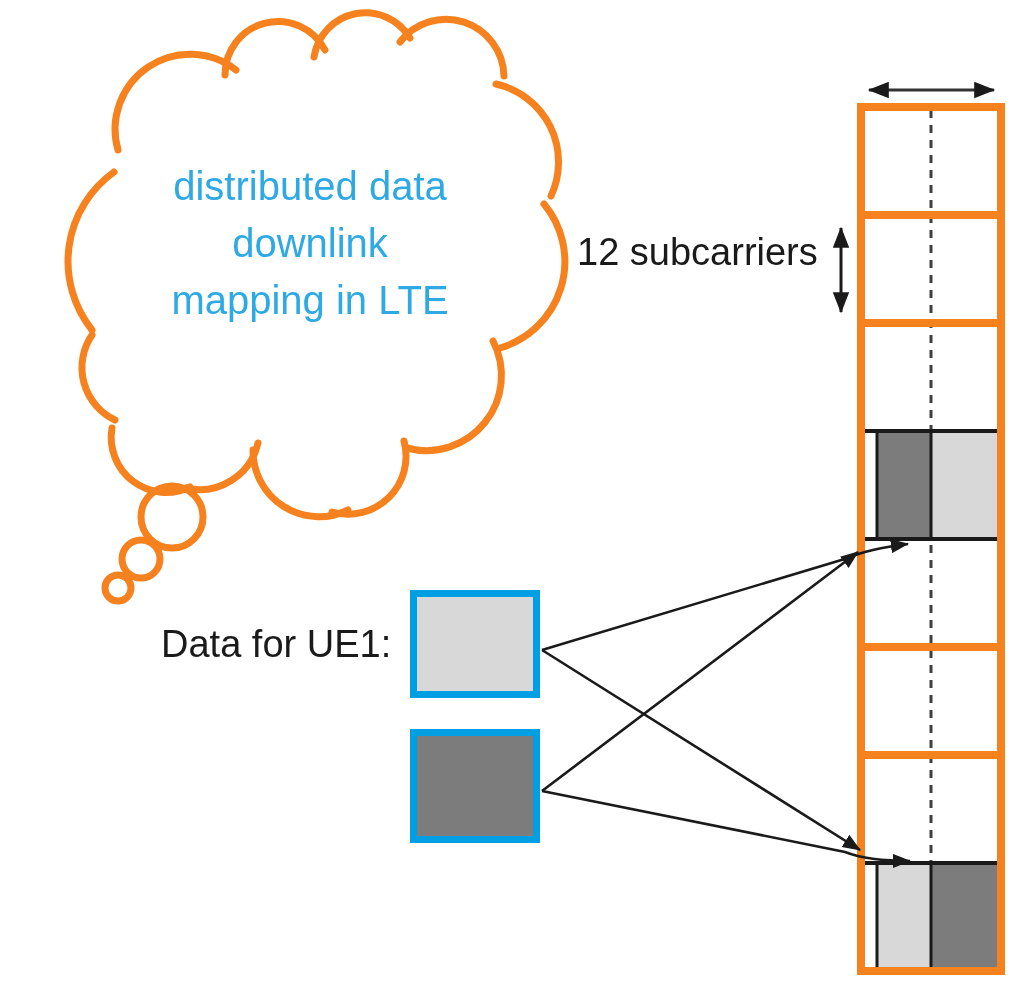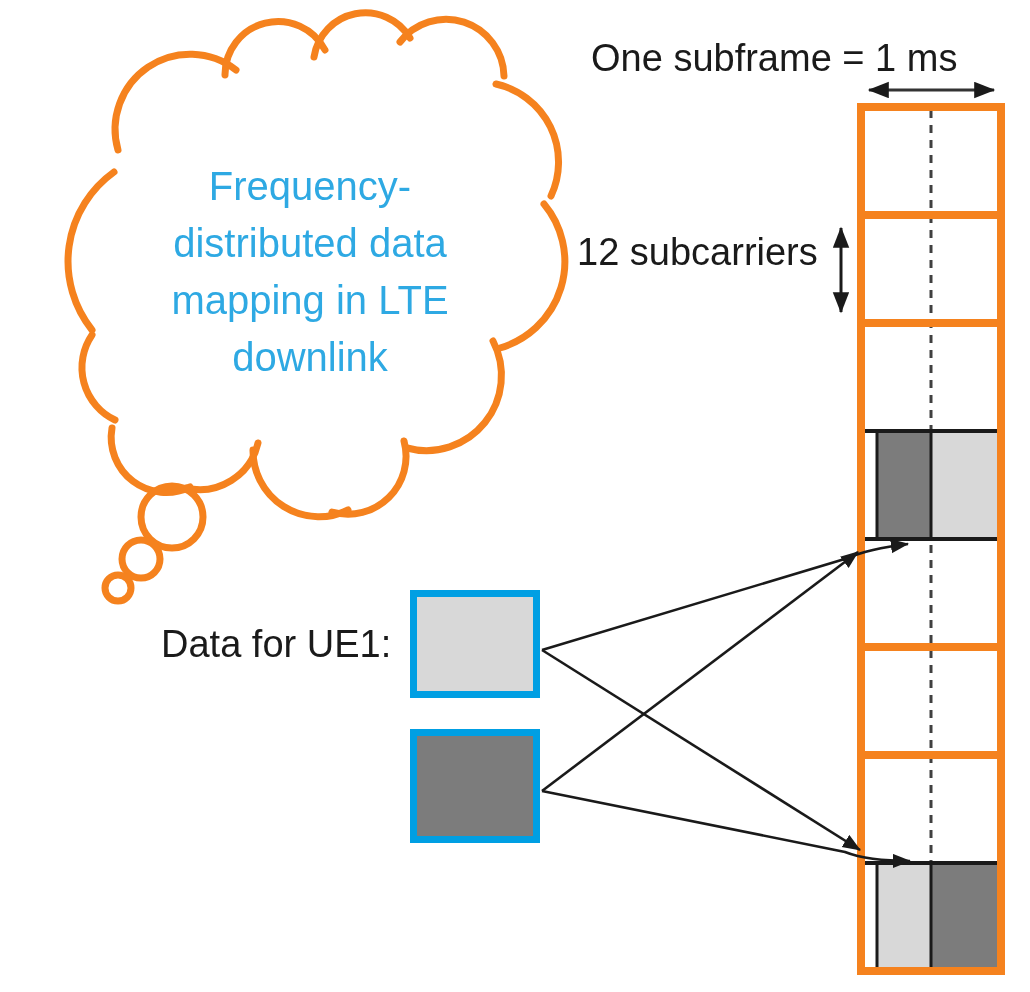--- a/index.html
+++ b/index.html
@@ -121,26 +121,24 @@
 
     <g fill="none" stroke="#1A1A1A" stroke-width="2.6">
       <path d="M542,650 L848,558 Q868,549 908,544" marker-end="url(#head)"></path>
       <path d="M542,791 L858,552" marker-end="url(#head)"></path>
       <path d="M542,650 L860,850" marker-end="url(#head)"></path>
       <path d="M542,791 L845,852 Q868,861 910,861" marker-end="url(#head)"></path>
     </g>
   </svg>
 
   <div class="cloud-text">
-    <div>Frequency-</div>
     <div>distributed data</div>
+    <div>downlink</div>
     <div>mapping in LTE</div>
-    <div>downlink</div>
   </div>
 
-  <div class="label" id="subframe-label">One subframe = 1 ms</div>
   <div class="label" id="subcarriers-label">12 subcarriers</div>
   <div class="label" id="ue1-label">Data for UE1:</div>
 
   <div class="data-box" id="ue1-box"></div>
   <div class="data-box" id="ue2-box"></div>
 
 </div>
 
 </body></html>

